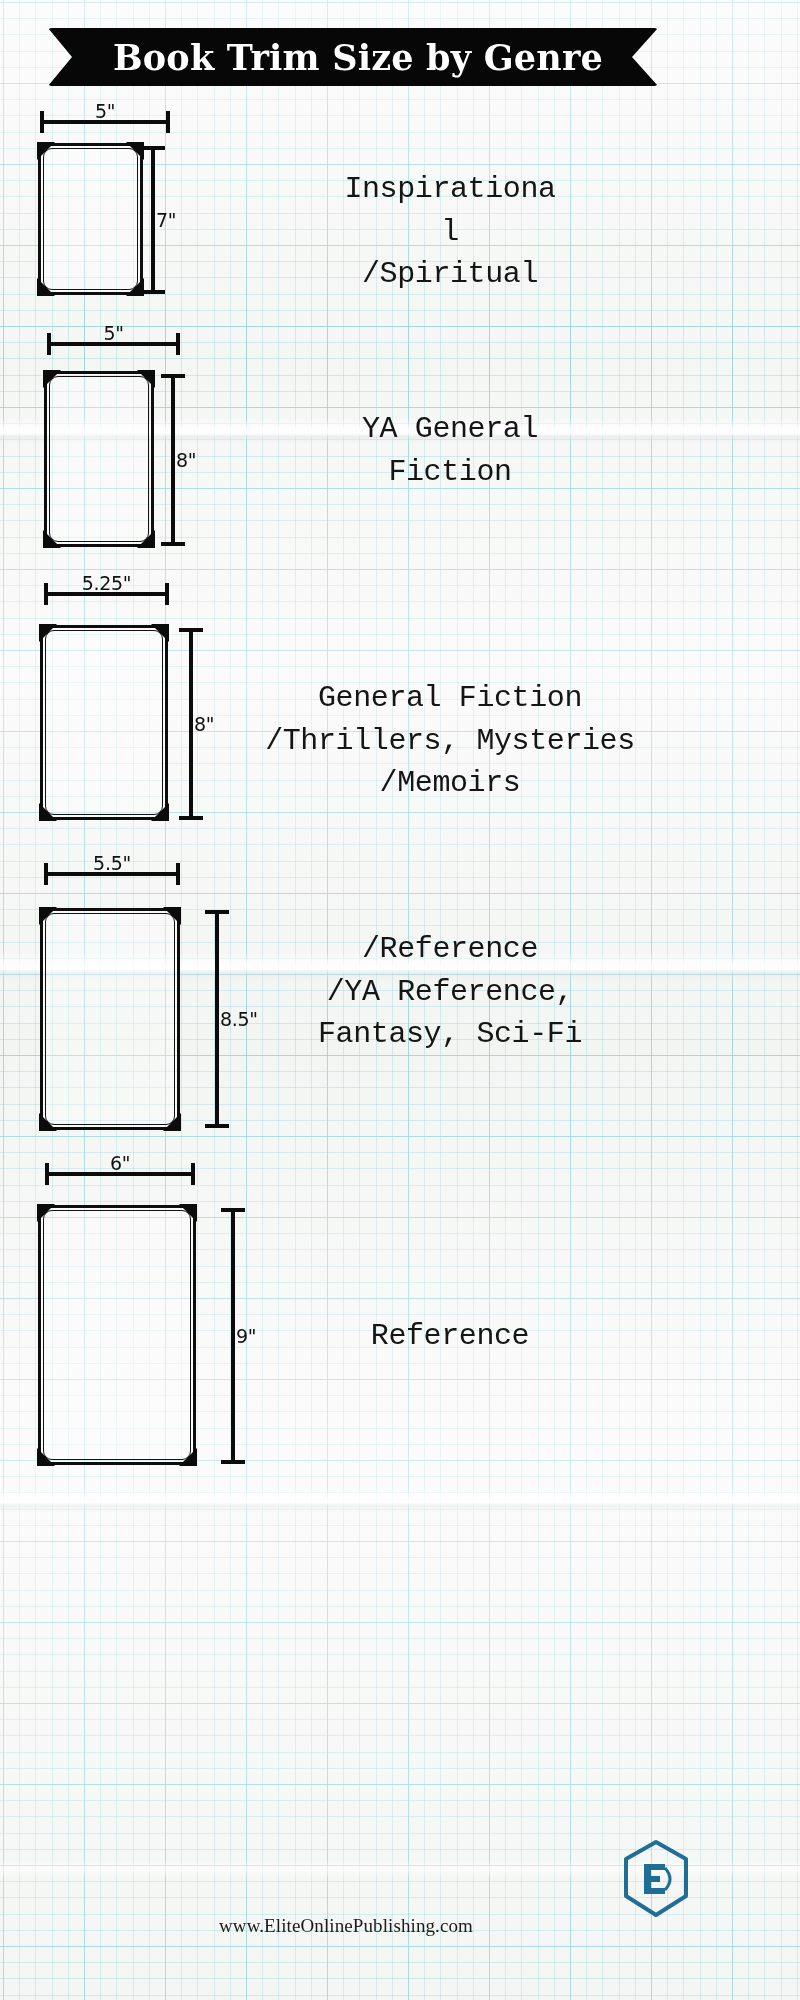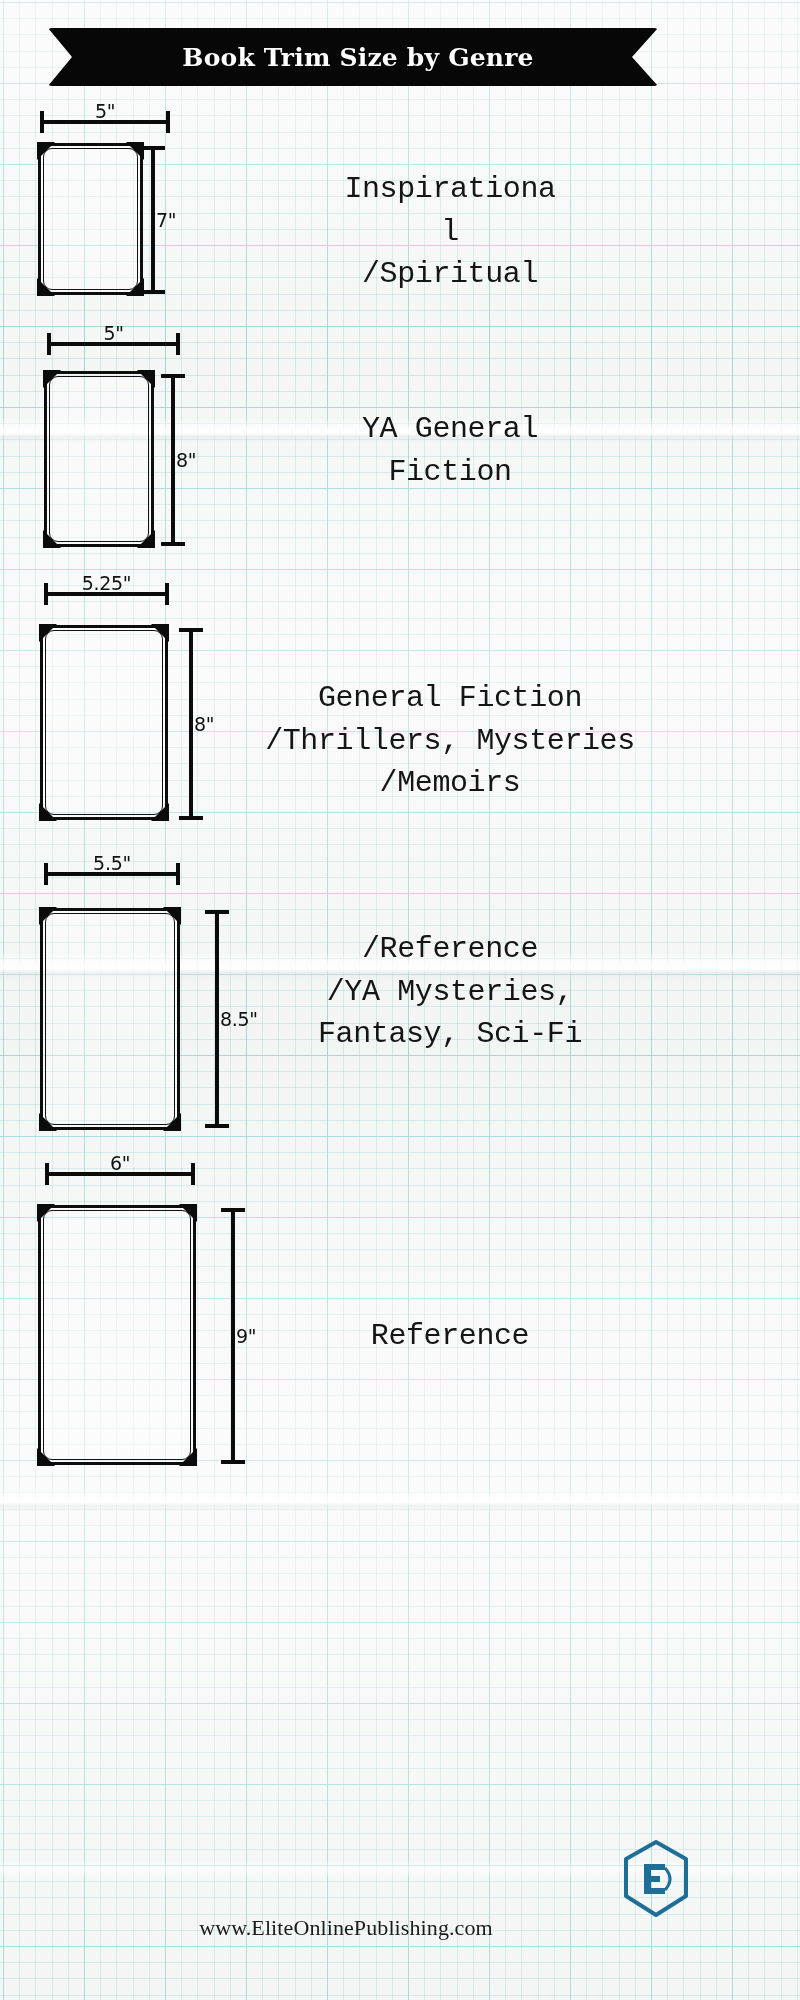--- a/index.html
+++ b/index.html
@@ -38,21 +38,21 @@
     background:#070707;
     -webkit-clip-path:polygon(0 0, 24px 50%, 0 100%, 100% 100%, calc(100% - 26px) 50%, 100% 0);
     clip-path:polygon(0 0, 24px 50%, 0 100%, 100% 100%, calc(100% - 26px) 50%, 100% 0);
     border-radius:4px;
     display:flex;align-items:center;justify-content:center;
   }
   .banner-title{
     color:#fff;
     font-family:"DejaVu Serif", serif;
     font-weight:bold;
-    font-size:25px;
+    font-size:35px;
     letter-spacing:0.2px;
     line-height:1;
     text-align:center;
     padding-left:10px;
     white-space:nowrap;
   }
 
   
   .row{position:absolute;left:0;width:800px;}
 
@@ -113,21 +113,21 @@
     color:#151515;
     letter-spacing:-0.4px;
   }
   .genre .ln{display:block;white-space:nowrap;}
 
   
   .footer-url{
     position:absolute;left:0;top:1915px;width:692px;
     text-align:center;
     font-family:"Liberation Serif", serif;
-    font-size:22px;color:#1b1b1b;
+    font-size:19px;color:#1b1b1b;
     letter-spacing:0.1px;
   }
   .logo{position:absolute;left:620px;top:1838px;width:72px;height:82px;}
 </style>
 </head>
 <body>
 
 <div class="page">
 
   <div class="crease c1"></div>
@@ -252,21 +252,21 @@
 
     <div class="dim-v" style="left:204px;top:910px;width:26px;height:218px;">
       <div class="bar"></div>
       <div class="cap t"></div>
       <div class="cap b"></div>
       <div class="lbl">8.5"</div>
     </div>
 
     <div class="genre" style="left:250px;top:928px;width:400px;">
       <span class="ln">/Reference</span>
-      <span class="ln">/YA Mysteries,</span>
+      <span class="ln">/YA Reference,</span>
       <span class="ln">Fantasy, Sci-Fi</span>
     </div>
   </div>
 
   <div class="row" style="top:0;">
     <div class="dim-h" style="left:45px;top:1160px;width:150px;height:28px;">
       <div class="bar"></div>
       <div class="cap l"></div>
       <div class="cap r"></div>
       <div class="lbl">6"</div>

